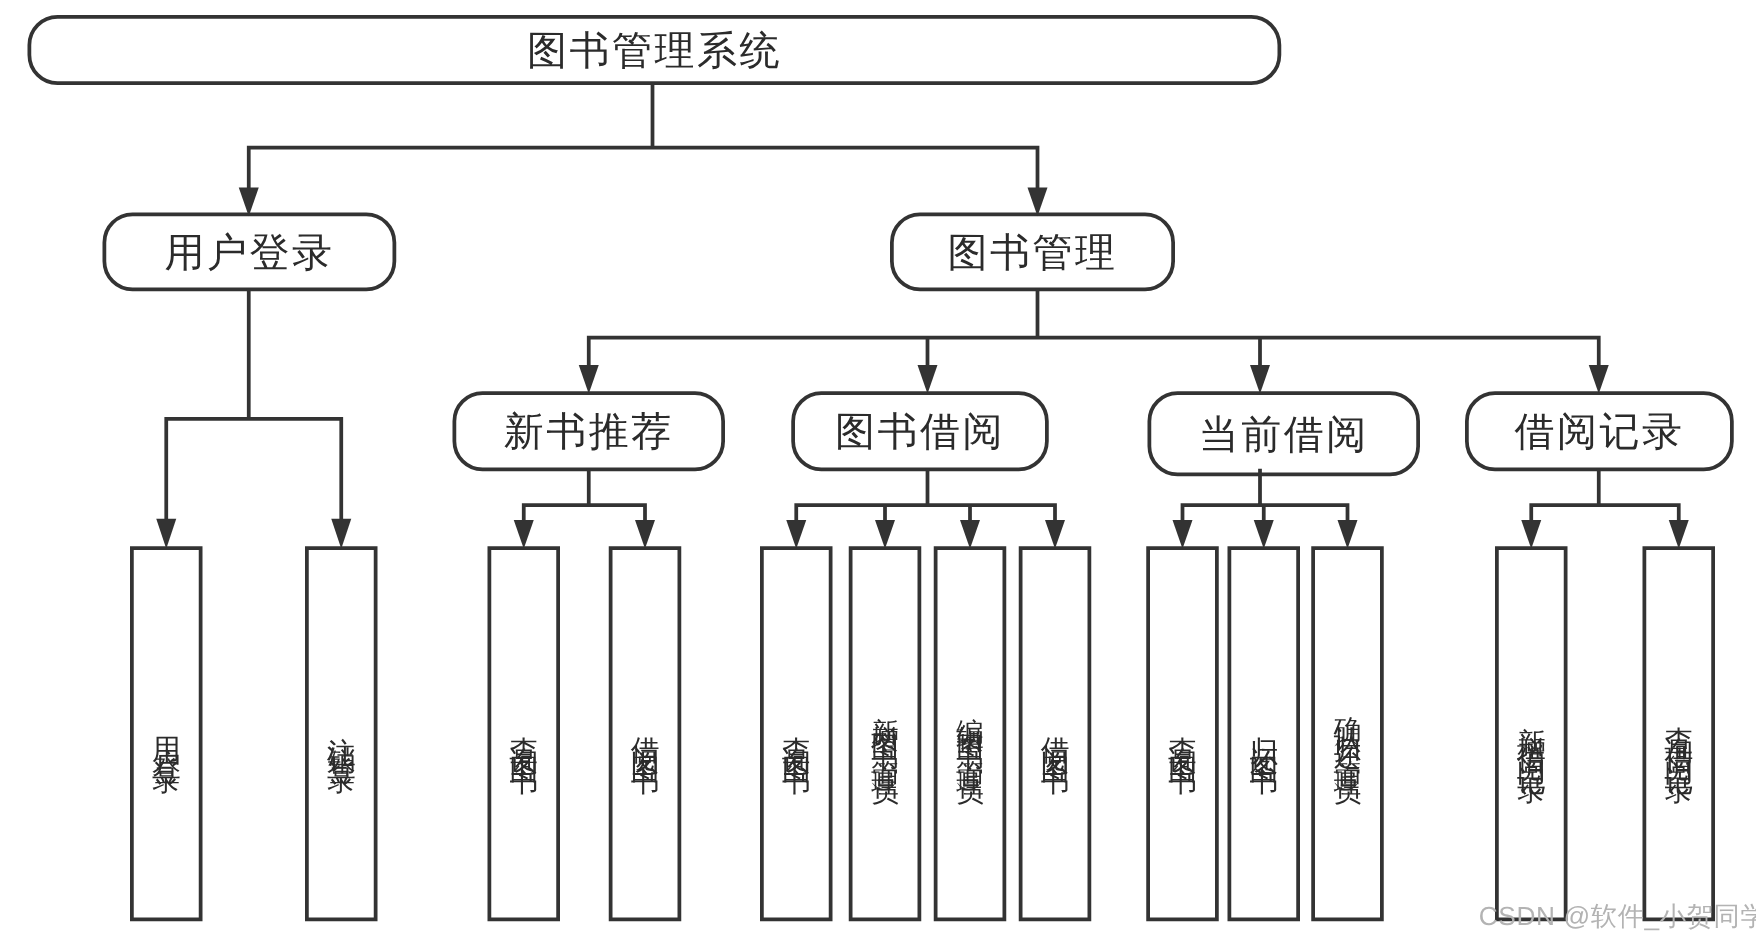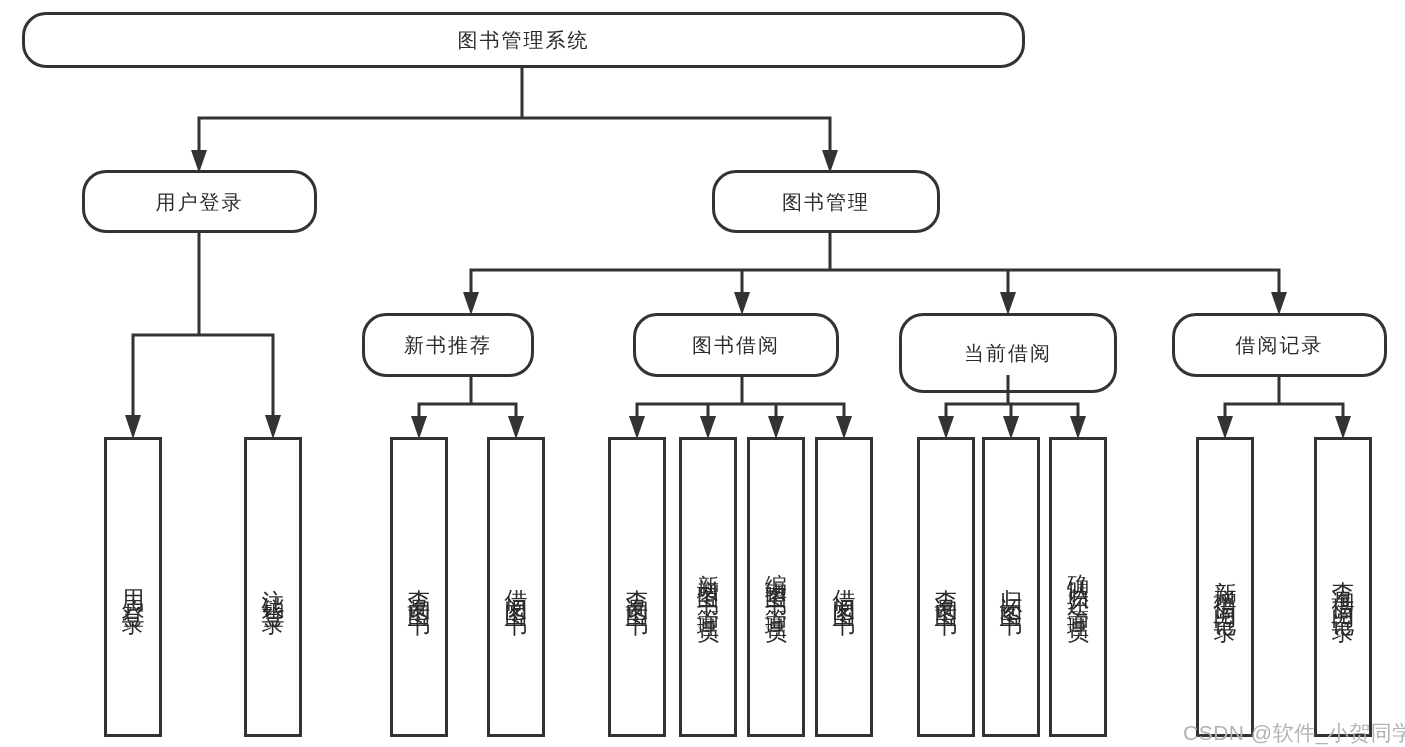--- a/index.html
+++ b/index.html
@@ -10,21 +10,21 @@
   .connector-layer {
     position:absolute; left:0; top:0; width:1405px; height:747px;
     z-index:2; pointer-events:none;
   }
   .node {
     position:absolute; box-sizing:border-box; background:#ffffff;
     border:3px solid #333333; color:#2b2b2b; z-index:1;
     display:flex; align-items:center; justify-content:center;
     text-align:center;
   }
-  .node.h { font-size:20px; letter-spacing:2px; line-height:1;border-radius:24px; }
+  .node.h { font-size:32px; letter-spacing:2px; line-height:1;border-radius:24px; }
   .node.v {
     writing-mode:vertical-rl; font-size:23px; letter-spacing:8px;
     line-height:1;
   }
   .node.v.long { font-size:22px; letter-spacing:7px; }
   .watermark {
     position:absolute; left:1183px; top:719px; z-index:4;
     font-size:21px; color:#b3b3b3; letter-spacing:0.5px;
     white-space:nowrap;
   }
@@ -72,23 +72,23 @@
       <polygon points="1217,416 1233,416 1225,439"></polygon>
       <polygon points="1335,416 1351,416 1343,439"></polygon>
     </g>
   </svg>
 
   <div class="node h" style="left:22px; top:12px; width:1003px; height:56px;">图书管理系统</div>
 
   <div class="node h" style="left:82px; top:170px; width:235px; height:63px;">用户登录</div>
   <div class="node h" style="left:712px; top:170px; width:228px; height:63px;">图书管理</div>
 
-  <div class="node h" style="left:362px; top:313px; width:172px; height:64px;">新书推荐</div>
+  <div class="node h" style="left:362px; top:313px; width:218px; height:64px;">新书推荐</div>
   <div class="node h" style="left:633px; top:313px; width:206px; height:64px;">图书借阅</div>
-  <div class="node h" style="left:899px; top:313px; width:218px; height:80px;">当前借阅</div>
+  <div class="node h" style="left:918px; top:313px; width:218px; height:68px;">当前借阅</div>
   <div class="node h" style="left:1172px; top:313px; width:215px; height:64px;">借阅记录</div>
 
   <div class="node v" style="left:104px; top:437px; width:58px; height:300px;">用户登录</div>
   <div class="node v" style="left:244px; top:437px; width:58px; height:300px;">注销登录</div>
 
   <div class="node v" style="left:390px; top:437px; width:58px; height:300px;">查询图书</div>
   <div class="node v" style="left:487px; top:437px; width:58px; height:300px;">借阅图书</div>
 
   <div class="node v" style="left:608px; top:437px; width:58px; height:300px;">查询图书</div>
   <div class="node v long" style="left:679px; top:437px; width:58px; height:300px;">新增图书（管理员）</div>

